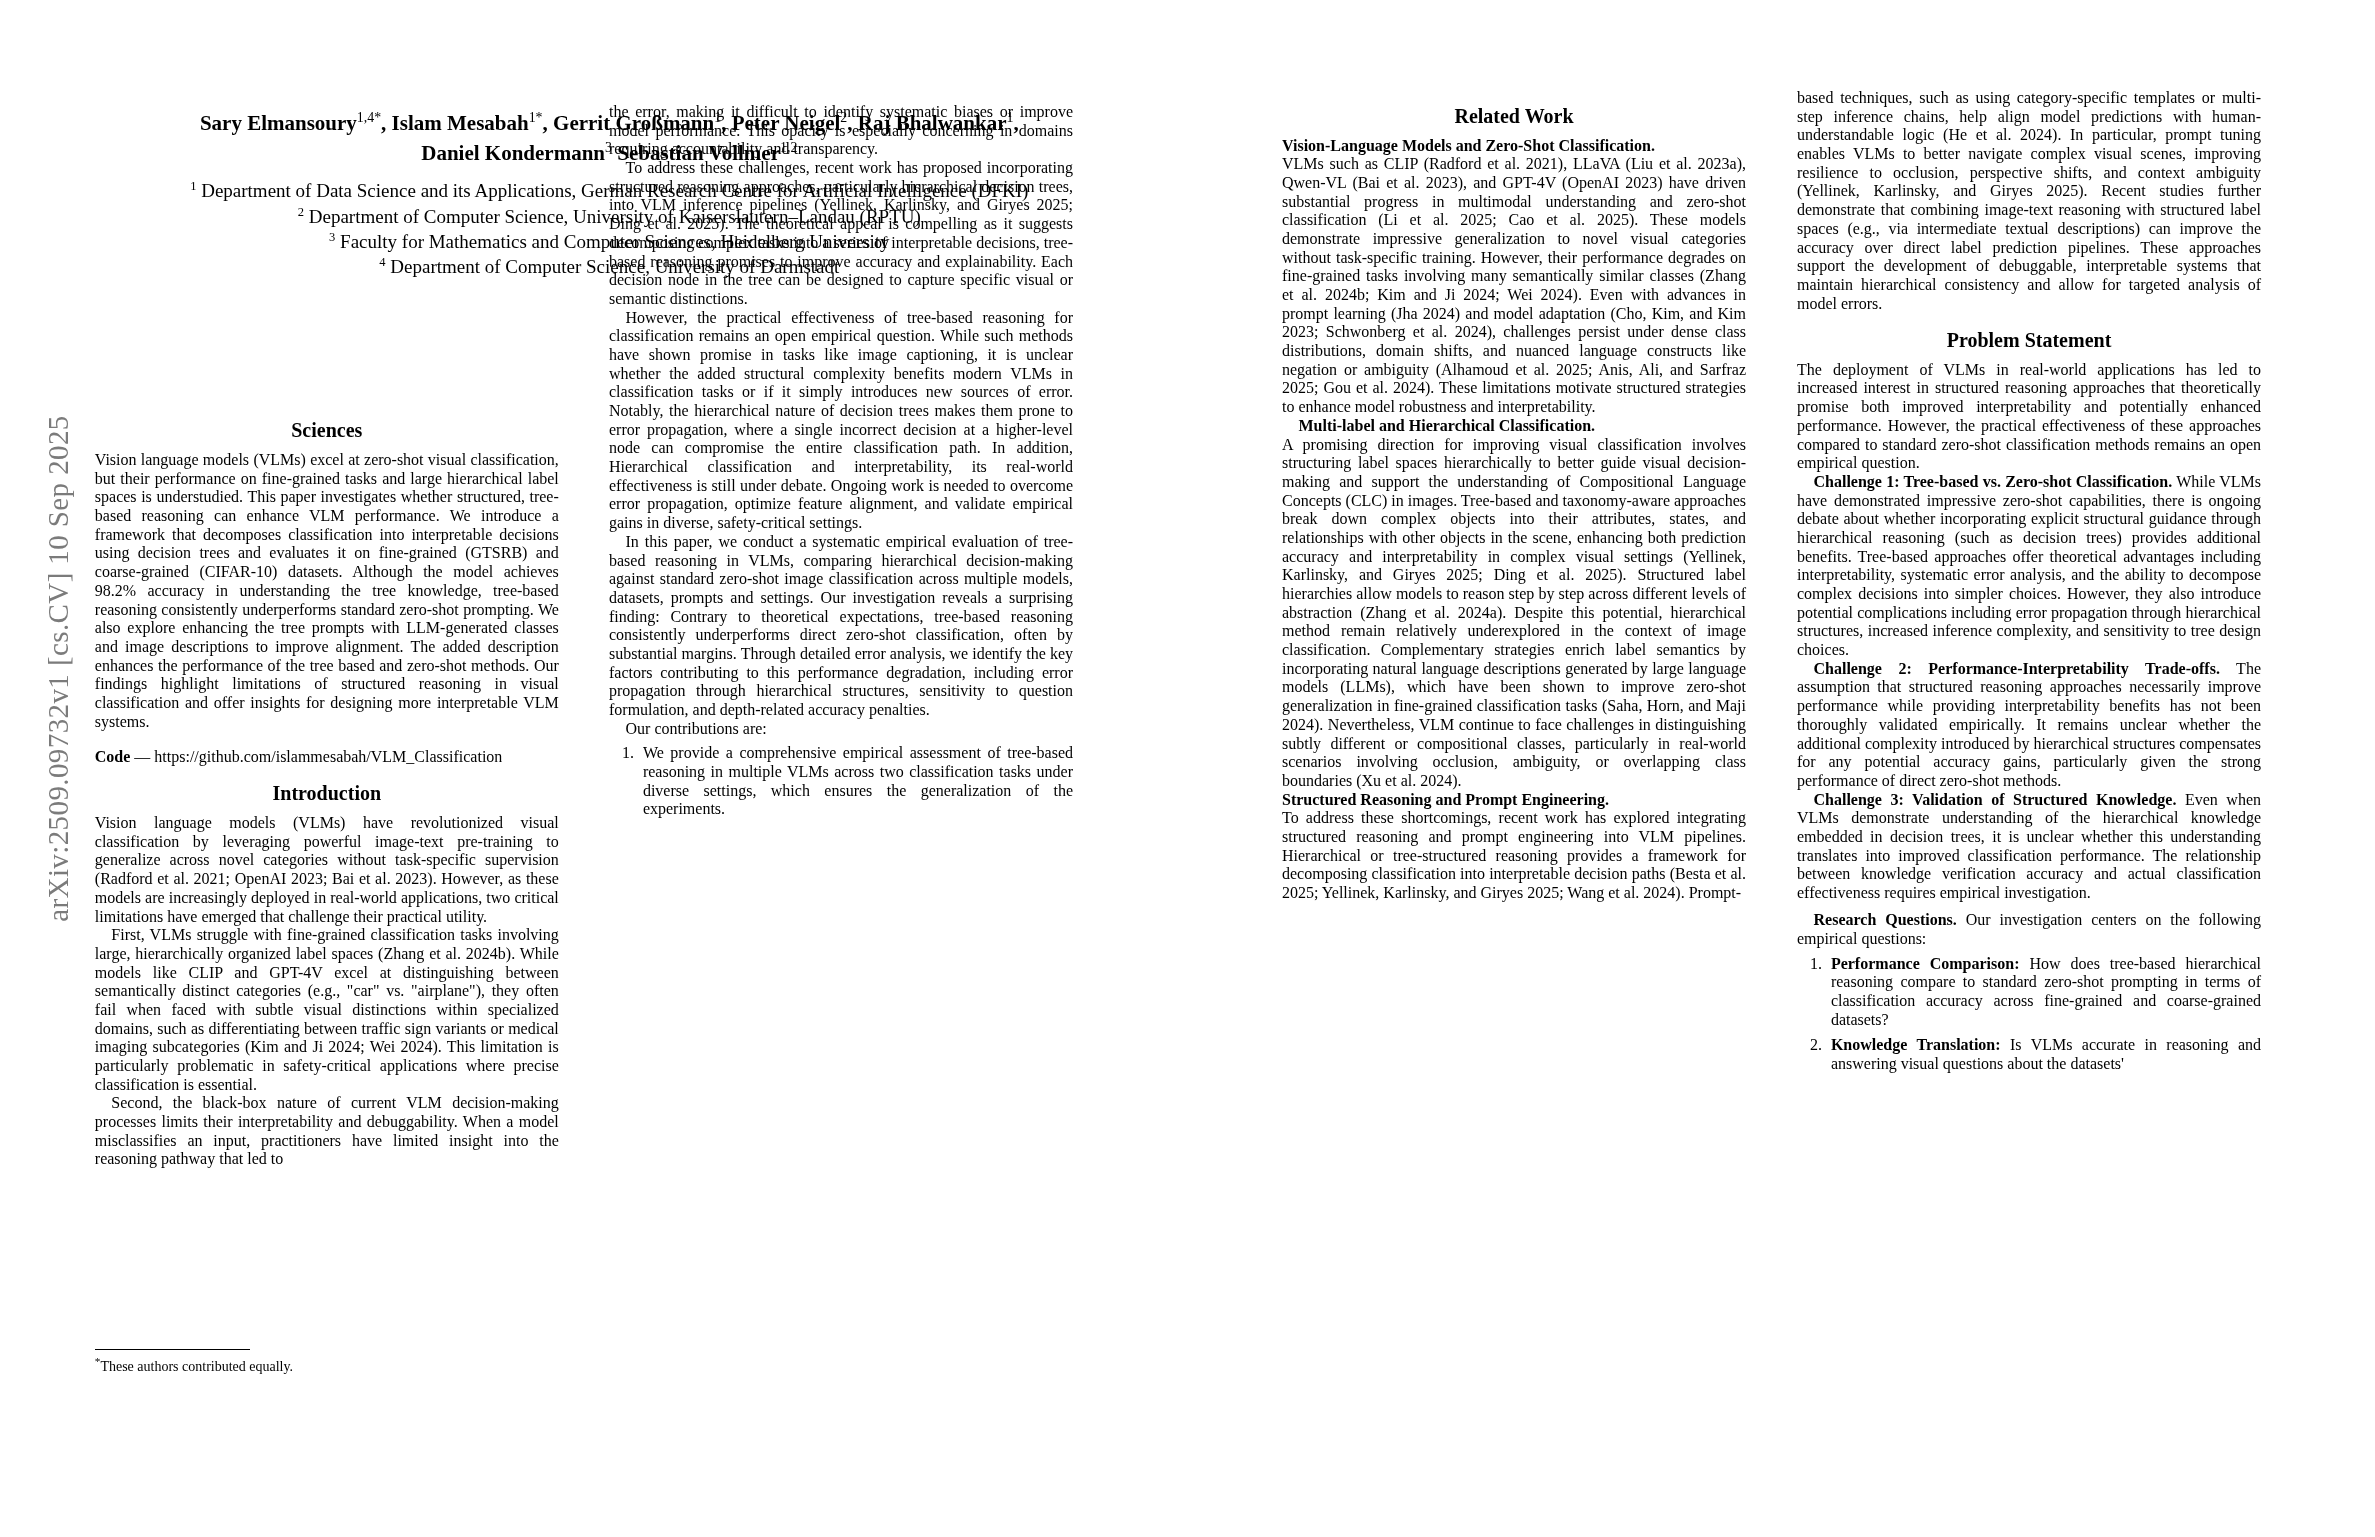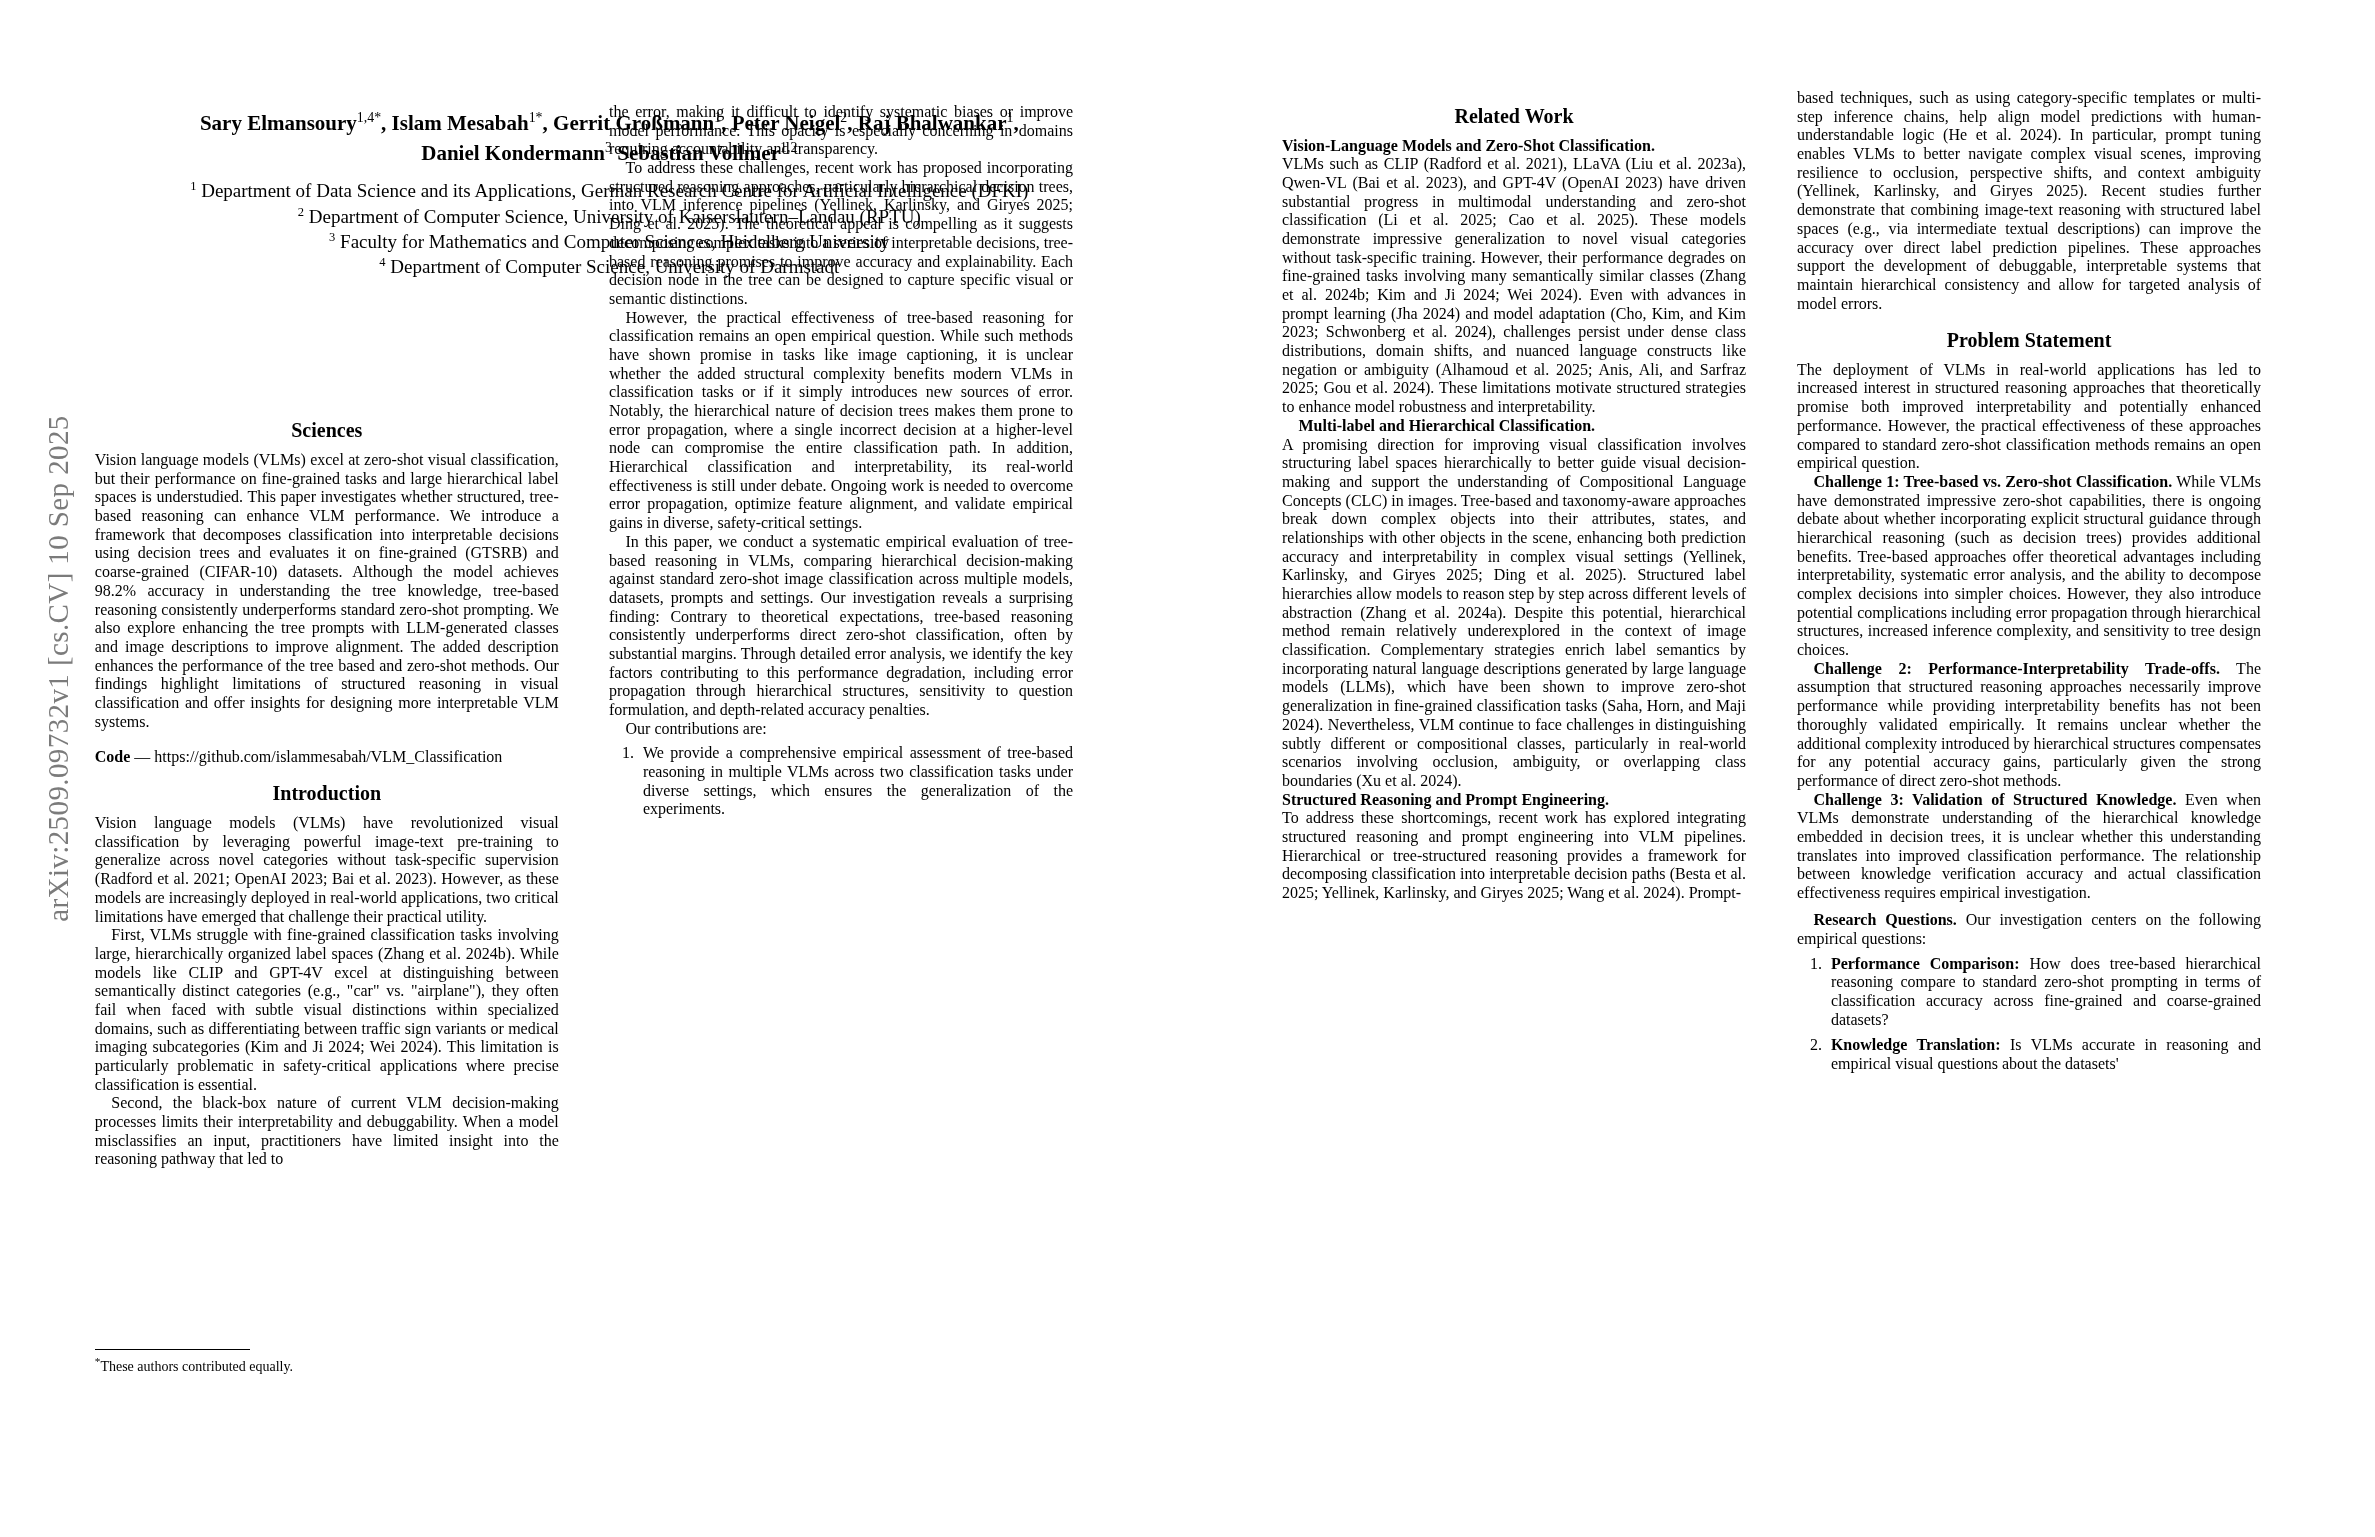--- a/index.html
+++ b/index.html
@@ -249,21 +249,21 @@
       <span class="runin">Research Questions.</span>
       <span>Our investigation centers on the following empirical questions:</span>
     </p>
     <ol class="contrib">
       <li>
         <span class="runin">Performance Comparison:</span>
         <span>How does tree-based hierarchical reasoning compare to standard zero-shot prompting in terms of classification accuracy across fine-grained and coarse-grained datasets?</span>
       </li>
       <li>
         <span class="runin">Knowledge Translation:</span>
-        <span>Is VLMs accurate in reasoning and empirical visual questions about the datasets'</span>
+        <span>Is VLMs accurate in reasoning and answering visual questions about the datasets'</span>
       </li>
     </ol>
   </div>
 
   <div id="footnote">
     <div class="rule"></div>
     <div class="fn-text">
       <sup>*</sup><span>These authors contributed equally.</span>
     </div>
   </div>

